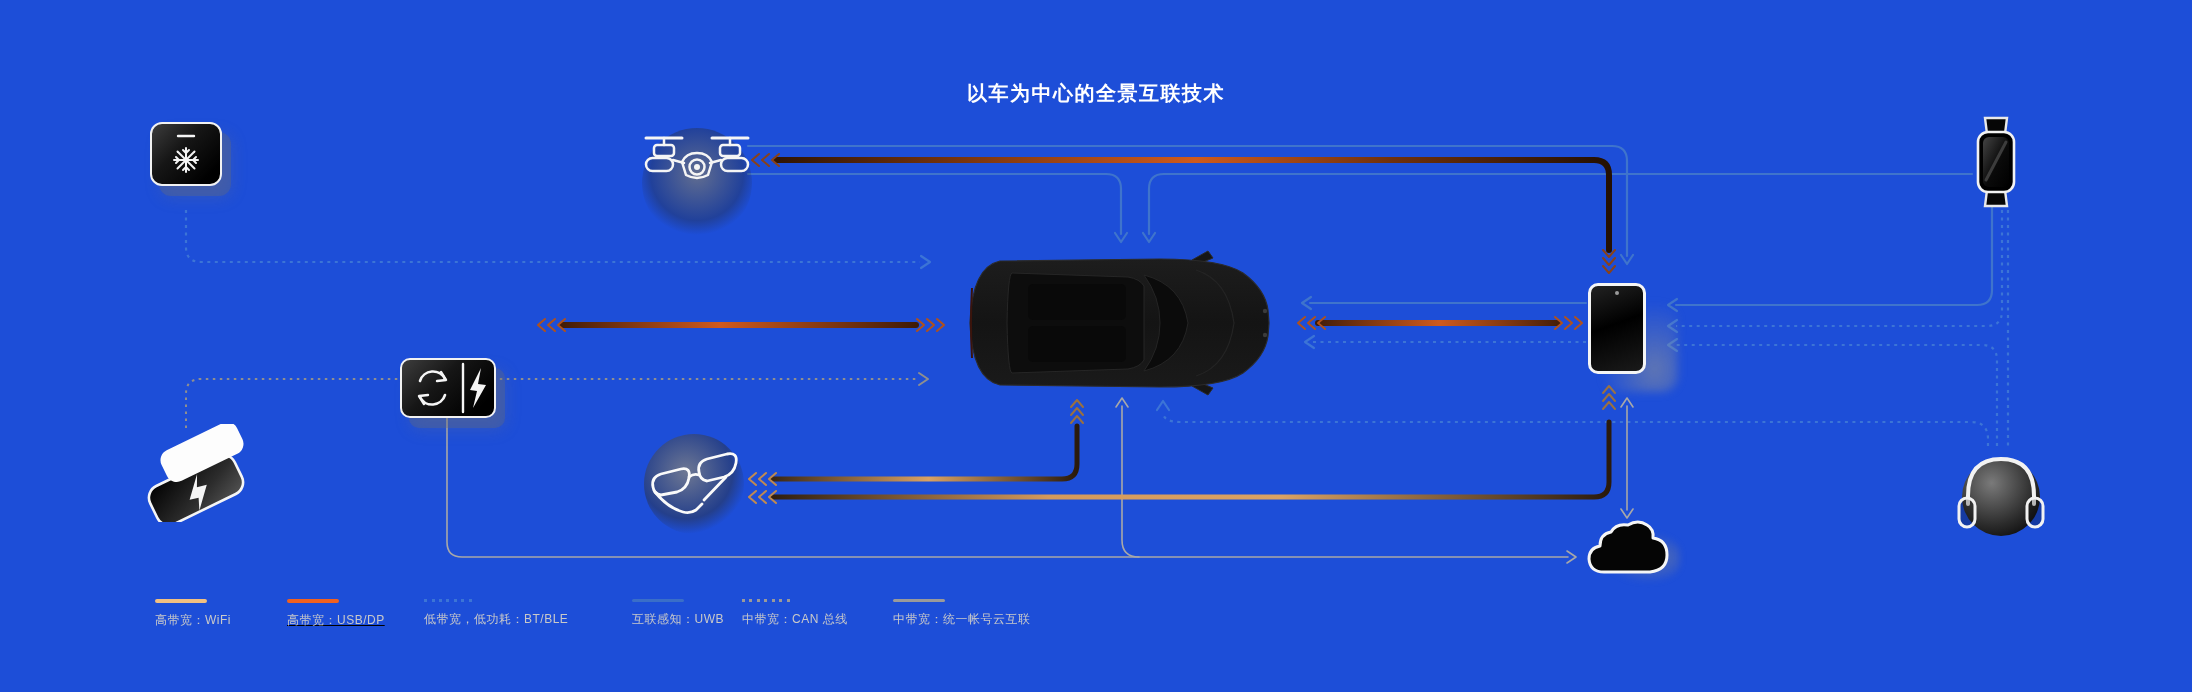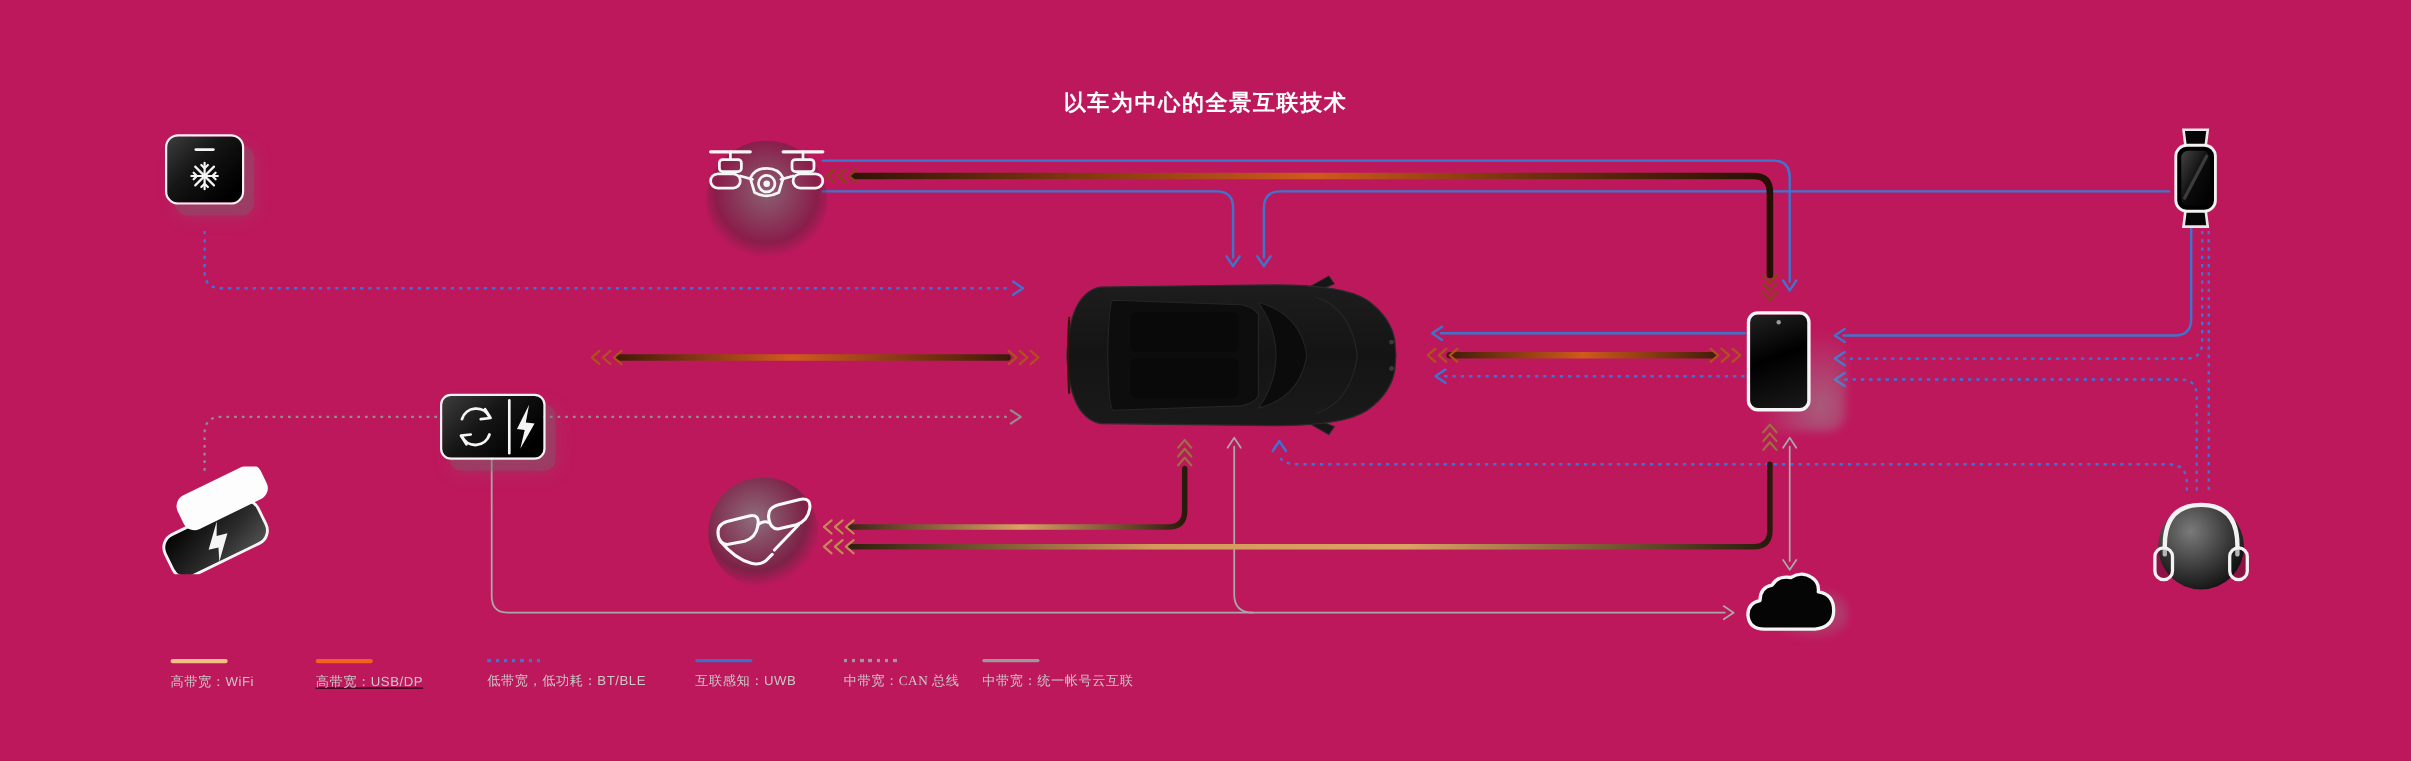--- a/index.html
+++ b/index.html
@@ -1,16 +1,16 @@
 <!DOCTYPE html>
 <html><head>
 <meta charset="utf-8">
 <style>
   html,body{margin:0;padding:0;background:#000;}
-  #stage{position:relative;width:2192px;height:692px;background:#be185d;overflow:hidden;
+  #stage{position:relative;width:2192px;height:692px;background:#1d4ed8;overflow:hidden;
          font-family:"Liberation Sans","DejaVu Sans",sans-serif;}
   #title{position:absolute;left:0;top:80px;width:100%;text-align:center;color:#fff;
          font-size:20px;font-weight:bold;letter-spacing:1.5px;}
   #wires{position:absolute;left:0;top:0;}
   .node{position:absolute;}
   .glow{position:absolute;border-radius:50%;}
   .panel{position:relative;border:2.5px solid #f2f2f2;border-radius:12px;
          background:linear-gradient(135deg,#3d3d3d 0%,#161616 40%,#000 85%);}
   .hardshadow{box-shadow:9px 10px 0 rgba(110,110,110,.30), 10px 12px 16px rgba(120,120,120,.22);}
   
@@ -295,29 +295,29 @@
   </div>
 
   <div class="lg" style="left:155px;">
     <div class="sw sw-wifi"></div>
     <div class="lb">高带宽：WiFi</div>
   </div>
   <div class="lg" style="left:287px;text-decoration:underline;">
     <div class="sw sw-usb"></div>
     <div class="lb">高带宽：USB/DP</div>
   </div>
-  <div class="lg" style="left:443px;text-align:center;">
+  <div class="lg" style="left:424px;text-align:center;">
     <div class="sw sw-bt"></div>
     <div class="lb">低带宽，低功耗：BT/BLE</div>
   </div>
   <div class="lg" style="left:632px;">
     <div class="sw sw-uwb"></div>
     <div class="lb">互联感知：UWB</div>
   </div>
-  <div class="lg" style="left:767px;font-family:Liberation Serif, serif;">
+  <div class="lg" style="left:742px;">
     <div class="sw sw-can"></div>
     <div class="lb">中带宽：CAN 总线</div>
   </div>
   <div class="lg" style="left:893px;">
     <div class="sw sw-cloud"></div>
     <div class="lb">中带宽：统一帐号云互联</div>
   </div>
 
 </div>
 

